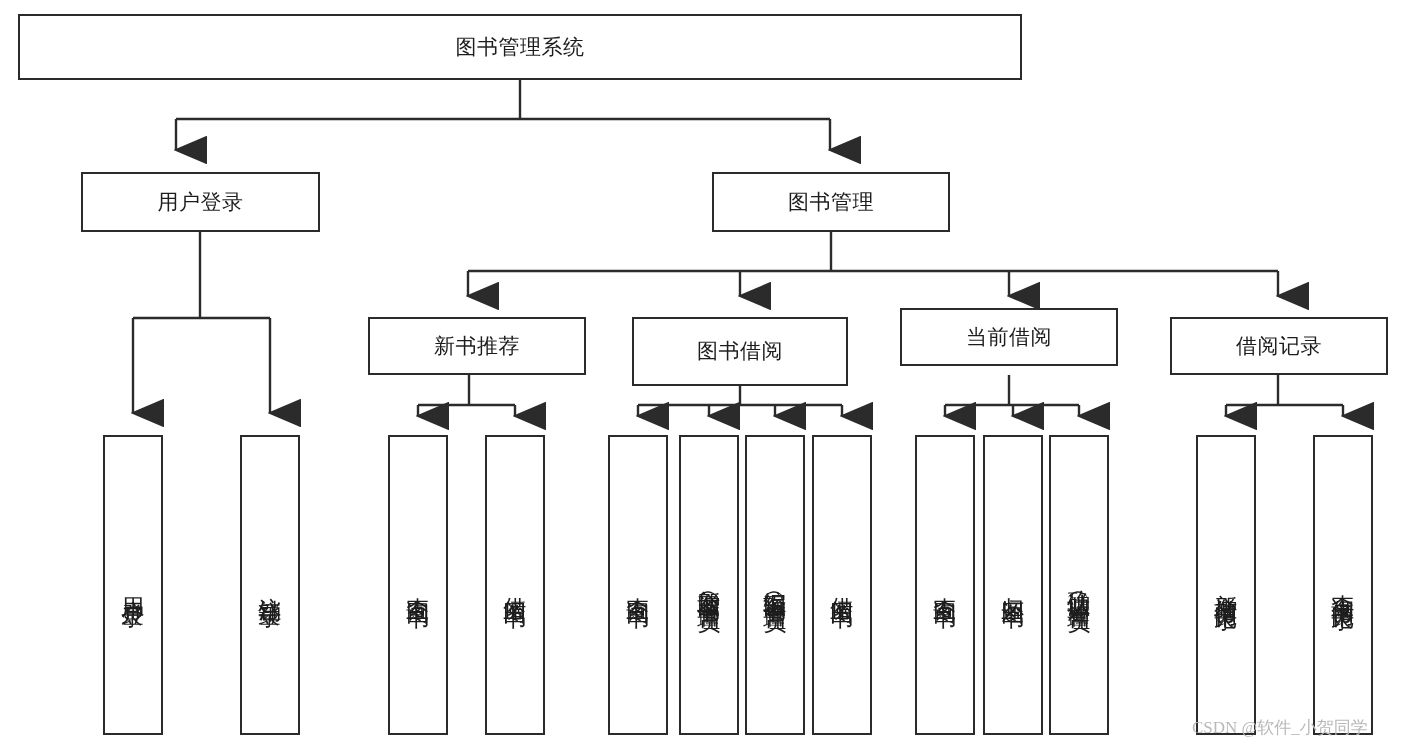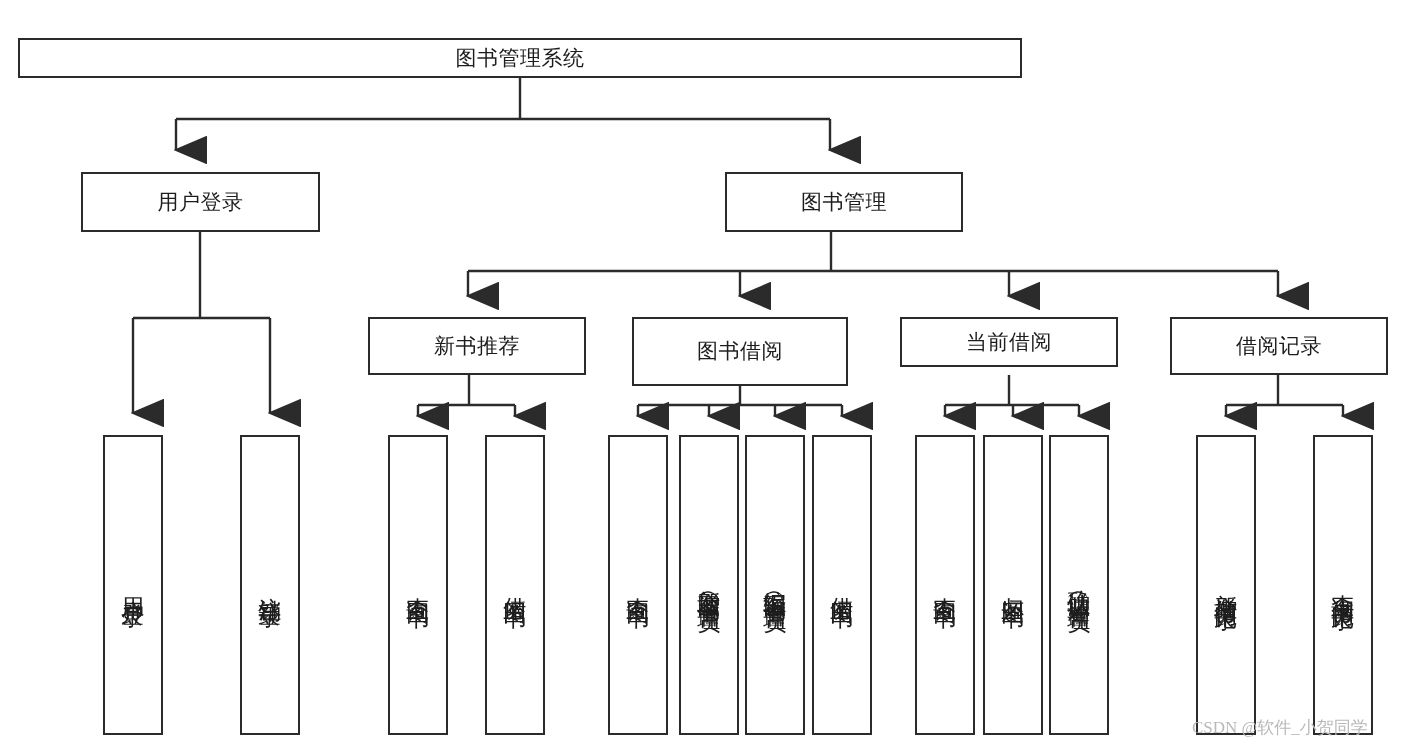--- a/index.html
+++ b/index.html
@@ -109,38 +109,38 @@
       <path d="M1013,405 L1013,416" marker-end="url(#arrow)"></path>
       <path d="M1079,405 L1079,416" marker-end="url(#arrow)"></path>
 
       <path d="M1278,375 L1278,405"></path>
       <path d="M1226,405 L1343,405"></path>
       <path d="M1226,405 L1226,416" marker-end="url(#arrow)"></path>
       <path d="M1343,405 L1343,416" marker-end="url(#arrow)"></path>
     </g>
   </svg>
 
-  <div class="node" style="left:18px; top:14px; width:1004px; height:40px;margin-top:24px;">
+  <div class="node" style="left:18px; top:14px; width:1004px; height:66px;">
     <span class="node-label">图书管理系统</span>
   </div>
 
   <div class="node" style="left:81px; top:172px; width:239px; height:60px;">
     <span class="node-label">用户登录</span>
   </div>
-  <div class="node" style="left:712px; top:172px; width:238px; height:60px;margin-left:13px;">
+  <div class="node" style="left:712px; top:172px; width:238px; height:60px;">
     <span class="node-label">图书管理</span>
   </div>
 
   <div class="node" style="left:360px; top:317px; width:218px; height:58px;margin-left:8px;">
     <span class="node-label">新书推荐</span>
   </div>
   <div class="node" style="left:632px; top:317px; width:216px; height:69px;">
     <span class="node-label">图书借阅</span>
   </div>
-  <div class="node" style="left:900px; top:317px; width:218px; height:50px;">
+  <div class="node" style="left:900px; top:308px; width:218px; height:58px;">
     <span class="node-label">当前借阅</span>
   </div>
   <div class="node" style="left:1170px; top:317px; width:218px; height:58px;">
     <span class="node-label">借阅记录</span>
   </div>
 
   <div class="node leaf" style="left:103px; top:435px; width:60px; height:300px;">
     <span class="node-label">用户登录</span>
   </div>
   <div class="node leaf" style="left:240px; top:435px; width:60px; height:300px;">

